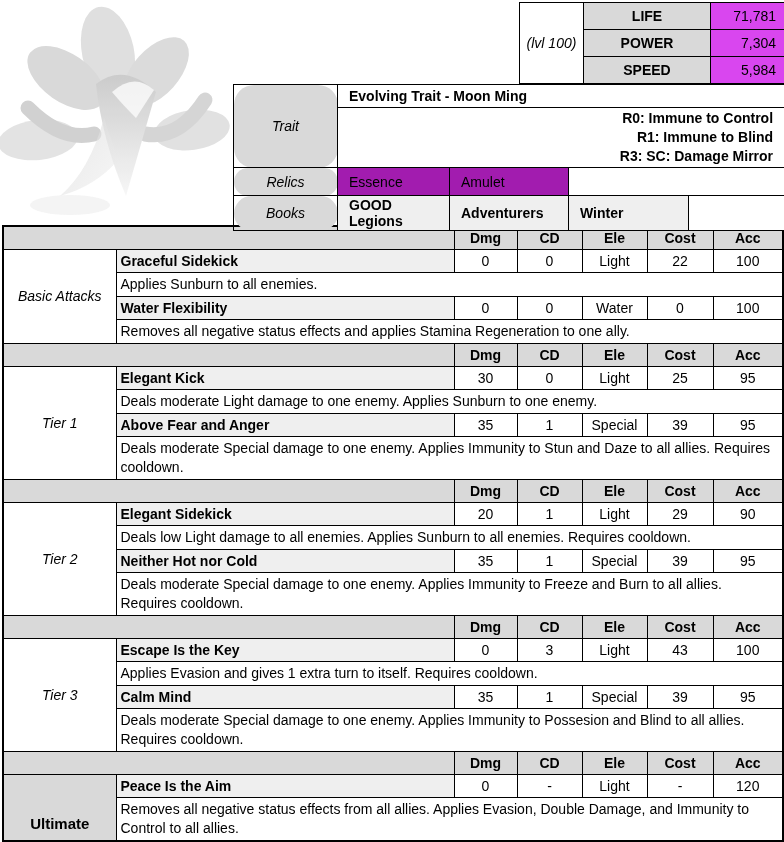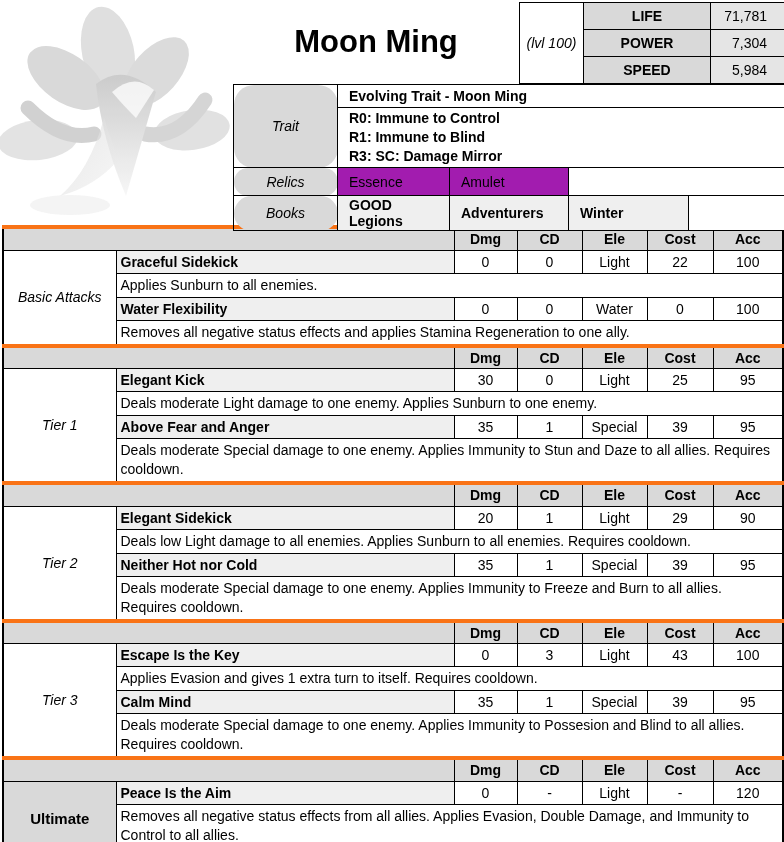--- a/index.html
+++ b/index.html
@@ -23,51 +23,51 @@
     white-space: nowrap;
   }
   table { border-collapse: collapse; table-layout: fixed; }
   td { border: 1px solid #000; overflow: hidden; }
 
   
   .stats-table { position: absolute; left: 519px; top: 2px; width: 265px; }
   .stats-table td { height: 27px; font-size: 14px; }
   .lvl-cell { background: #fff; font-style: italic; text-align: center; font-size: 15px; }
   .stat-name { background: #d9d9d9; font-weight: bold; text-align: center; }
-  .stat-value { background: #e5e5e5; text-align: right; padding-right: 17px; }
+  .stat-value { background: #d946ef; text-align: right; padding-right: 8px; }
 
   
   .trait-table { position: absolute; left: 233px; top: 84px; width: 551px; }
   .trait-table td { font-size: 14px; padding: 1px 11px; }
   .side-label {
     background: #d9d9d9; font-style: italic; font-size: 20px;
     text-align: center; vertical-align: middle; padding: 0; border-radius: 20px;
   }
   .trait-title { background: #fff; font-weight: bold; height: 23px; }
-  .trait-ranks { background: #fff; font-weight: bold; height: 60px; vertical-align: middle; }
+  .trait-ranks { background: #fff; font-weight: bold; height: 60px; vertical-align: middle; text-align: right; }
   .trait-ranks span { display: block; line-height: 19px; }
   .relic-cell { background: #a21caf; font-size: 15px; height: 28px; vertical-align: middle; }
   .book-cell  { background: #efefef; font-weight: bold; height: 29px; vertical-align: middle; }
   .empty-cell { background: #fff; }
 
   
   .abilities {
     margin-left: 2px; width: 780px;
     border: 2px solid #000;
   }
   .abilities td { font-size: 14px; }
-  .band { background: #d9d9d9; height: 23px; border-top: 4px solid #f97316; border-bottom: 1px solid #000; }
+  .band { background: #d9d9d9; height: 23px; border-top: 1px solid #f97316; border-bottom: 1px solid #000; }
   .col-hdr { font-weight: bold; text-align: center; }
   .sec-label {
     background: #fff; font-style: italic; font-size: 19px;
     text-align: center; vertical-align: middle; line-height: 22px;
   }
   .sec-label.ult {
     background: #d9d9d9; font-style: normal; font-weight: bold; font-size: 15px;
-    vertical-align: bottom; padding-bottom: 17px;
+    vertical-align: bottom; padding-bottom: 5px;
   }
   .ability-name {
     background: #efefef; font-weight: bold; padding: 2px 4px; height: 23px;
   }
   .stat-cell { background: #fff; text-align: center; height: 23px; }
   .desc-cell { background: #fff; padding: 2px 4px; line-height: 19px; }
 </style>
 </head>
 <body>
 
@@ -92,21 +92,20 @@
       <ellipse cx="192" cy="130" rx="20" ry="38" fill="#e0e0e0" transform="rotate(82 192 130)"></ellipse>
       <path d="M28 108 q34 34 66 26" stroke="#cfcfcf" stroke-width="15" fill="none" stroke-linecap="round"></path>
       <path d="M205 100 q-26 40 -60 34" stroke="#d3d3d3" stroke-width="15" fill="none" stroke-linecap="round"></path>
       <path d="M96 84 Q124 62 156 92 L126 196 Q102 140 96 84 Z" fill="url(#gA)"></path>
       <path d="M112 92 q22 -20 42 -2 l-18 28 q-14 -14 -24 -26 z" fill="#ffffff" opacity="0.75"></path>
       <path d="M104 118 Q90 170 60 196 Q96 186 118 160 Z" fill="url(#gB)" opacity="0.6"></path>
       <ellipse cx="70" cy="205" rx="40" ry="10" fill="#eeeeee" opacity="0.7"></ellipse>
     </g>
   </svg>
 
-  <div class="char-title">Moon Ming</div>
 
   <table class="stats-table">
     <colgroup>
         <col style="width:64px">
         <col style="width:127px">
         <col style="width:74px">
       </colgroup>
     <tbody>
       <tr>
         <td class="lvl-cell" rowspan="3">(lvl 100)</td>

